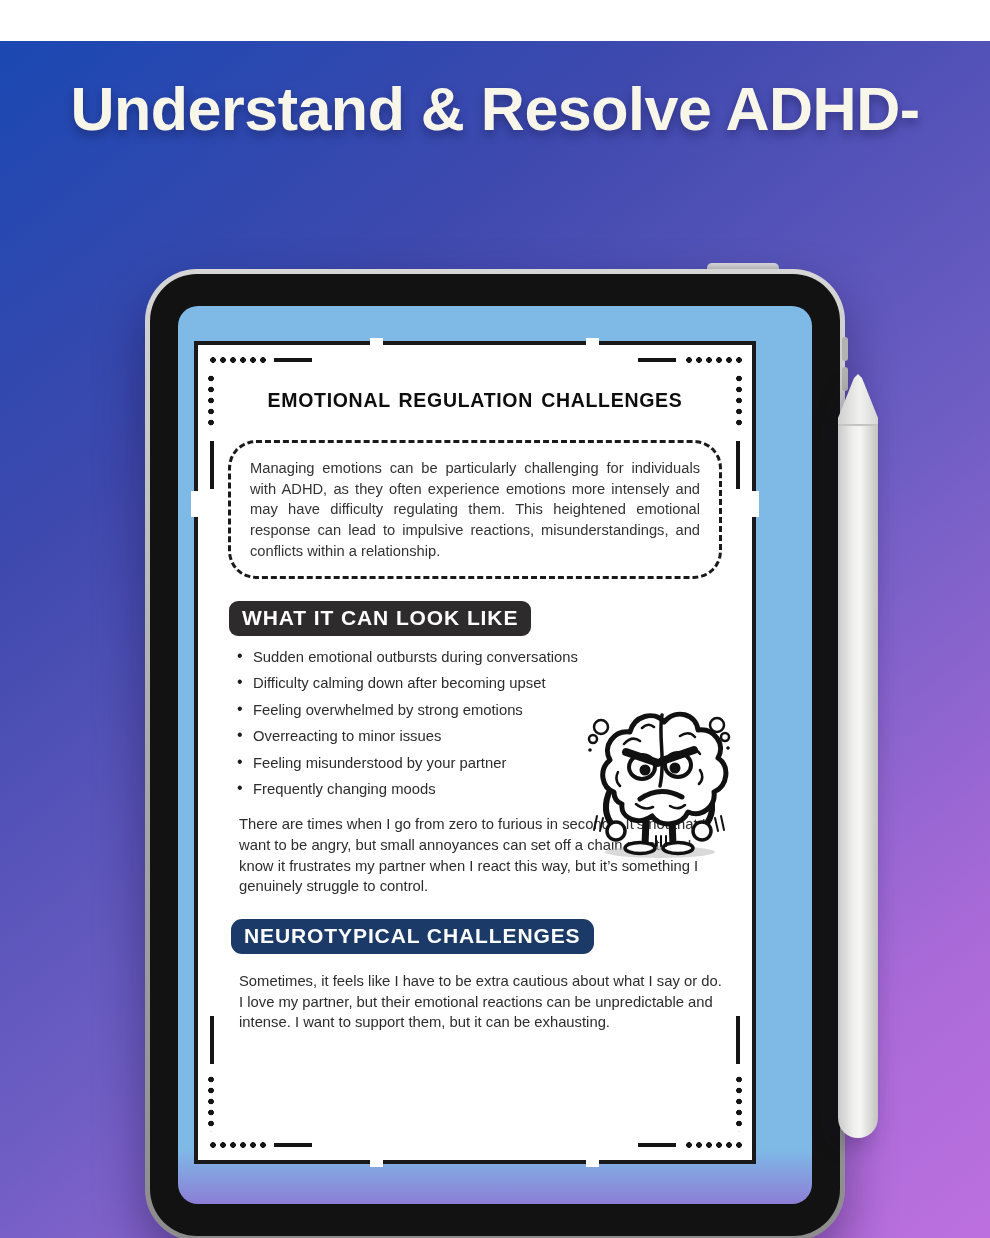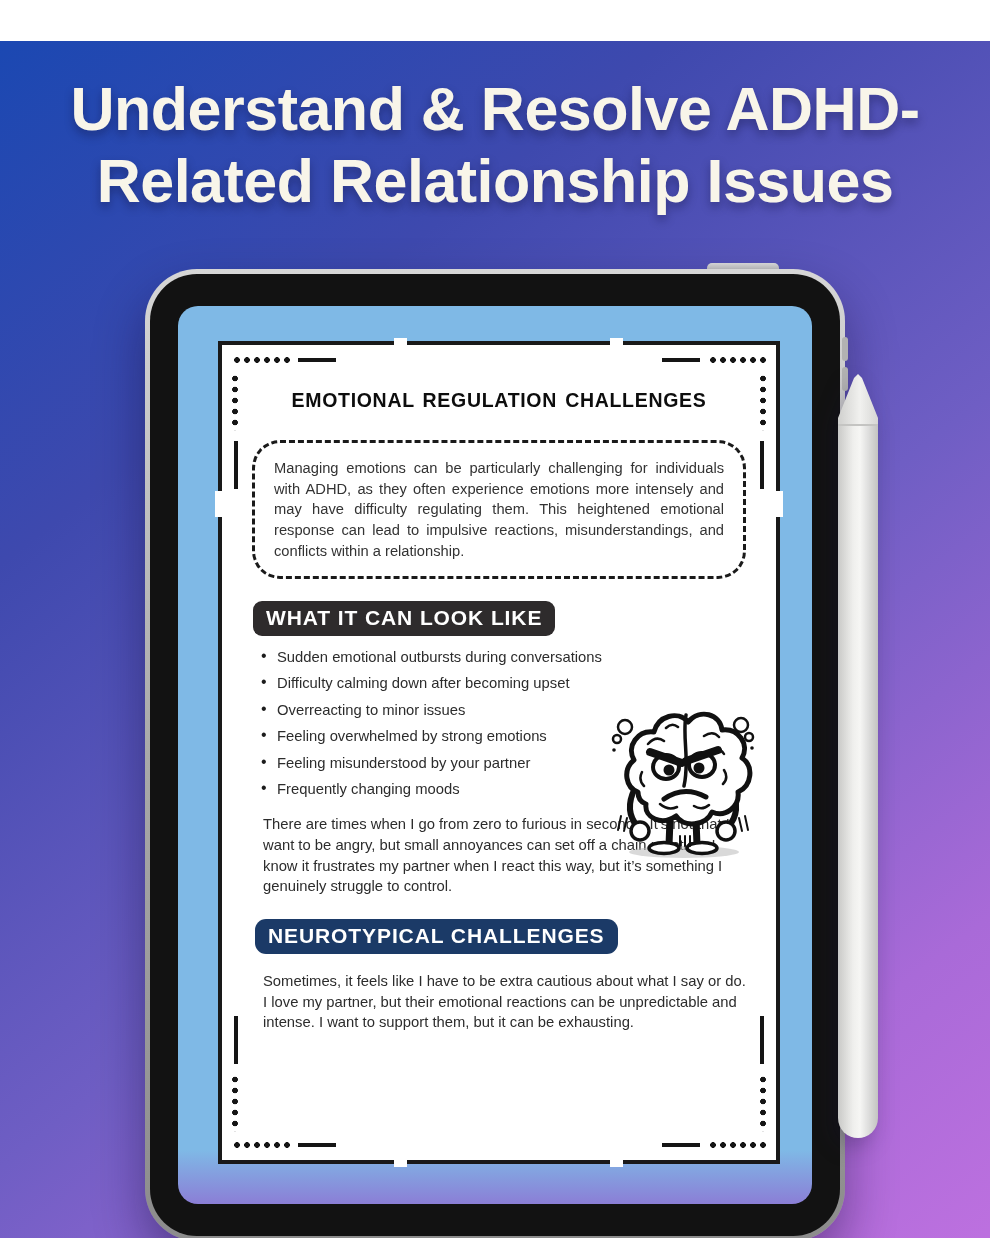--- a/index.html
+++ b/index.html
@@ -39,21 +39,21 @@
     box-shadow:0 24px 50px rgba(15,8,50,.42);
   }
   .tablet-bezel { position:absolute; inset:5px; border-radius:47px; background:#121212; }
   .tablet-screen {
     position:absolute; left:33px; top:37px; width:634px; height:898px; border-radius:20px;
     background:linear-gradient(180deg, var(--screen-blue,#7fb9e6) 0%, var(--screen-blue,#7fb9e6) 94%, #8b7ed6 100%);
   }
 
   
   .page {
-    position:absolute; left:40px; top:35px; width:554px; height:815px;
+    position:absolute; left:16px; top:35px; width:554px; height:815px;
     background:#fff; border:4px solid #191919;
   }
   .notch { position:absolute; background:#fff; }
   .notch.nt1 { top:-7px; left:31%; width:13px; height:10px; }
   .notch.nt2 { top:-7px; left:70%; width:13px; height:10px; }
   .notch.nb1 { bottom:-7px; left:31%; width:13px; height:10px; }
   .notch.nb2 { bottom:-7px; left:70%; width:13px; height:10px; }
   .notch.nl  { left:-7px; top:146px; width:10px; height:26px; }
   .notch.nr  { right:-7px; top:146px; width:10px; height:26px; }
 
@@ -131,21 +131,20 @@
     background:linear-gradient(90deg,#c9c9c7 0%,#efefed 38%,#f6f6f4 55%,#dededd 76%,#c3c3c1 100%);
   }
 </style>
 </head>
 <body>
 
 <div class="canvas">
 
   <div class="hero-title">
     <div>Understand &amp; Resolve ADHD-</div>
-    <div>Related Relationship Issues</div>
   </div>
 
   <div class="tablet">
     <div class="power-button"></div>
     <div class="tablet-frame"></div>
     <div class="side-button b1"></div>
     <div class="side-button b2"></div>
     <div class="tablet-bezel">
       <div class="tablet-screen" style="left:28px; top:32px;">
 
@@ -179,22 +178,22 @@
 
           <div class="intro-box">Managing emotions can be particularly challenging for individuals with ADHD, as they often experience emotions more intensely and may have difficulty regulating them. This heightened emotional response can lead to impulsive reactions, misunderstandings, and conflicts within a relationship.</div>
 
           <div class="badge-row">
             <span class="badge badge-dark">WHAT IT CAN LOOK LIKE</span>
           </div>
 
           <ul class="symptoms">
             <li>Sudden emotional outbursts during conversations</li>
             <li>Difficulty calming down after becoming upset</li>
+            <li>Feeling overwhelmed by strong emotions</li>
             <li>Overreacting to minor issues</li>
-            <li>Feeling overwhelmed by strong emotions</li>
             <li>Feeling misunderstood by your partner</li>
             <li>Frequently changing moods</li>
           </ul>
 
 
           <p class="para">There are times when I go from zero to furious in seconds. It’s not that I want to be angry, but small annoyances can set off a chain reaction. I know it frustrates my partner when I react this way, but it’s something I genuinely struggle to control.</p>
 
           <div class="badge-row r3">
             <span class="badge badge-navy">NEUROTYPICAL CHALLENGES</span>
           </div>

